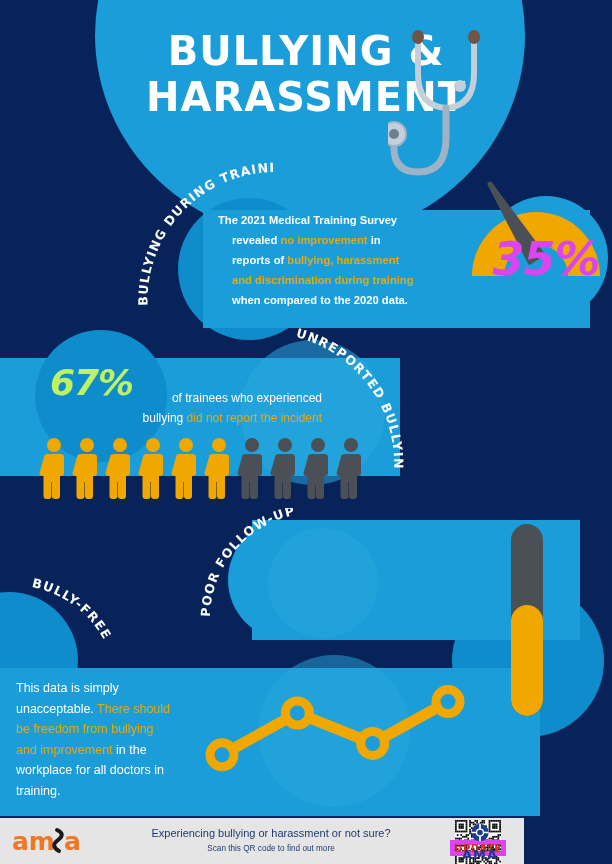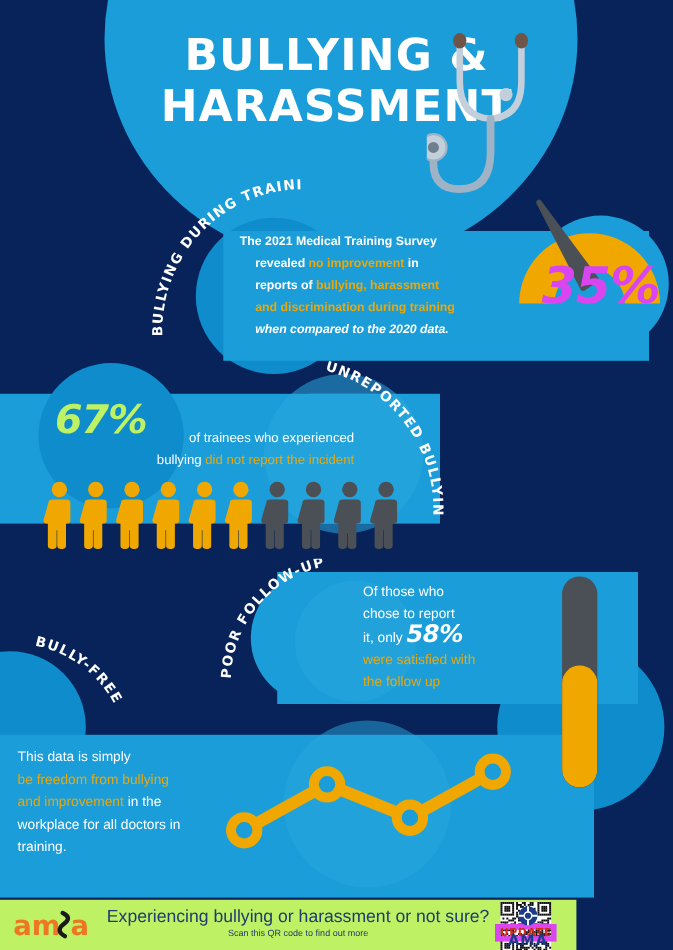--- a/index.html
+++ b/index.html
@@ -146,30 +146,30 @@
     left:16px; top:678px; width:215px; z-index:10;
     font-size:12.5px; line-height:20.5px; color:#ffffff;
   }
   #s4-text .hl { color:#e9a80c; }
   #linechart { left:200px; top:672px; width:270px; height:120px; z-index:11; }
   #arc-label-4 { left:18px; top:578px; width:130px; height:110px; z-index:12; }
 
   
   #footer {
     left:0; bottom:0; width:524px; height:46px;
-    background:#bef264; z-index:20;
+    background:#e5e5e5; z-index:20;
   }
   #footer-logo-amsa {
     position:absolute; left:12px; top:8px; height:30px;
   }
   #footer-center {
     position:absolute; left:96px; top:6px; width:350px; text-align:center;
   }
   #footer-q {
-    color:#1f3a6e; font-size:16px; line-height:19px;
+    color:#1f3a6e; font-size:11px; line-height:19px;
   }
   #footer-sub {
     color:#1f3a6e; font-size:8.2px; line-height:12px;
   }
   #qr-wrap { position:absolute; left:452px; top:2px; width:52px; height:46px; }
   #qr-code { position:absolute; left:0; top:0; width:52px; height:46px; }
   #update-stamp {
     position:absolute; left:-2px; top:20px; width:56px; height:16px;
     border:5px solid #d946ef; color:#d52b1e;
     font-size:10px; font-weight:bold; letter-spacing:0.5px;
@@ -221,21 +221,21 @@
     <div><span>The 2021 Medical Training Survey</span></div>
     <div style="padding-left:14px;">
       <span>revealed </span><span class="hl">no improvement</span><span> in</span>
     </div>
     <div style="padding-left:14px;">
       <span>reports of </span><span class="hl">bullying, harassment</span>
     </div>
     <div style="padding-left:14px;">
       <span class="hl">and discrimination during training</span>
     </div>
-    <div style="padding-left:14px;font-style:italic;">
+    <div style="padding-left:14px;">
       <span>when compared to the 2020 data.</span>
     </div>
   </div>
 
   <div class="layer" id="s1-value">35%</div>
 
   <svg class="layer" id="arc-label-1" viewBox="0 0 185 160">
     <defs>
         <path id="arcpath1" d="M 18 150 A 128 128 0 0 1 150 12" fill="none"></path>
       </defs>
@@ -304,47 +304,41 @@
         <path id="arcpath2" d="M 10 10 A 130 130 0 0 1 112 142" fill="none"></path>
       </defs>
     <text class="arc-text"><textPath href="#arcpath2" startOffset="2%">UNREPORTED BULLYING</textPath></text>
   </svg>
 
   <div class="layer" id="s3-circle-b"></div>
   <div class="layer" id="s3-panel"></div>
   <div class="layer" id="s3-panel-round"></div>
   <div class="layer" id="s3-circle-a"></div>
 
-  <div class="layer" id="s3-text">
-    <div><span>Of those who</span></div>
-    <div><span>chose to report</span></div>
-    <div><span>it, only </span><span id="s3-value">58%</span></div>
-    <div><span class="hl">were satisfied with</span></div>
-    <div><span class="hl">the follow up</span></div>
-  </div>
 
   <div class="layer" id="thermo">
     <div class="tube">
       <div class="fill" id="thermo-fill" style="height: 58%; background: rgb(240, 168, 0);"></div>
     </div>
   </div>
 
   <svg class="layer" id="arc-label-3" viewBox="0 0 130 120">
     <defs>
         <path id="arcpath3" d="M 14 112 A 106 106 0 0 1 104 6" fill="none"></path>
       </defs>
     <text class="arc-text"><textPath href="#arcpath3" startOffset="2%">POOR FOLLOW-UP</textPath></text>
   </svg>
 
   <div class="layer" id="s4-circle-a"></div>
   <div class="layer" id="s4-panel"></div>
   <div class="layer" id="s4-circle-b"></div>
 
   <div class="layer" id="s4-text">
     <div><span>This data is simply</span></div>
+    <div><span>unacceptable. </span><span class="hl">There should</span></div>
     <div><span class="hl">be freedom from bullying</span></div>
     <div><span class="hl">and improvement</span><span> in the</span></div>
     <div><span>workplace for all doctors in</span></div>
     <div><span>training.</span></div>
   </div>
 
   <svg class="layer" id="linechart" viewBox="0 0 270 120">
     <polyline id="lc-line" fill="none" stroke="#f0a800" stroke-width="11" stroke-linecap="round" stroke-linejoin="round" points="22,82.8 97.33333333333333,41 172.66666666666666,71.4 248,29.599999999999994"></polyline>
     <g id="lc-points">
         <circle cx="22" cy="82.8" r="12" fill="#1a9dd9" stroke="#f0a800" stroke-width="9"></circle>

